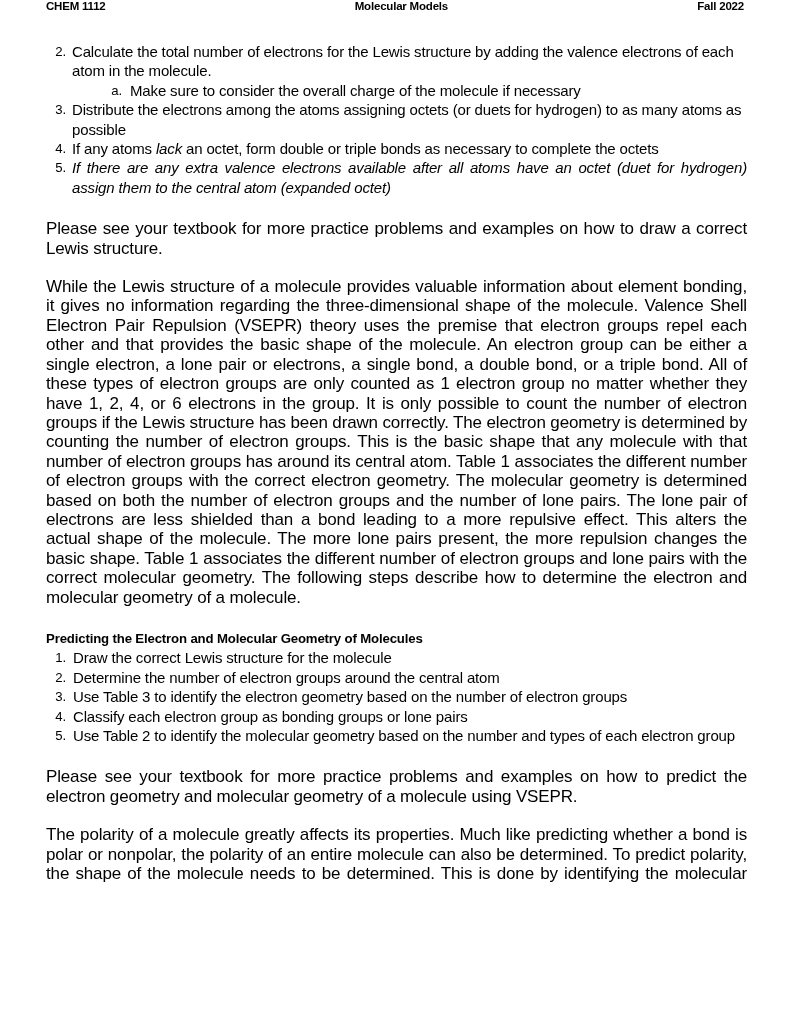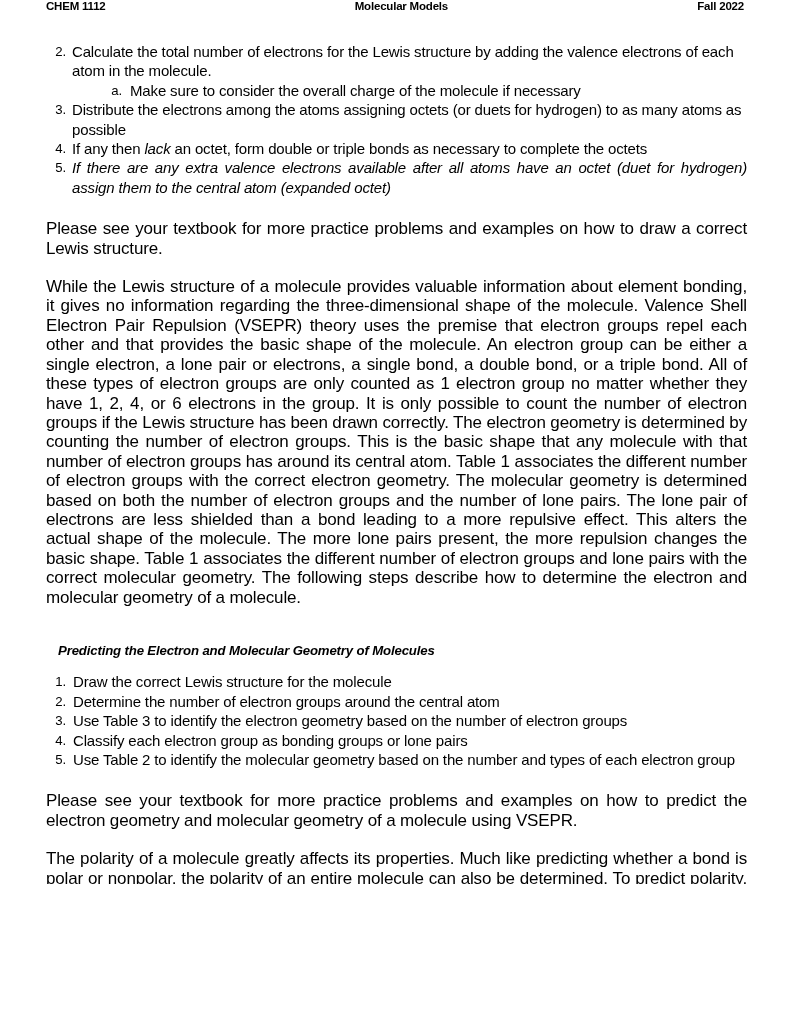--- a/index.html
+++ b/index.html
@@ -101,23 +101,22 @@
   }
   .gap-md { height: 19px; }
   .gap-lg { height: 22px; }
 
   
   h2.section-heading {
     font-size: 13.2px;
     line-height: 19.4px;
     font-weight: bold;
     letter-spacing: -0.15px;
-    margin: 12px;
-    padding: 0;
-    font-style: italic;
+    margin: 0;
+    padding: 0;
   }
 
   
   .page-number {
     position: absolute;
     right: 44px;
     top: 944px;
     font-family: "Liberation Serif", serif;
     font-size: 13px;
     color: #000000;
@@ -158,21 +157,21 @@
       <li>
         <div class="li-row">
           <span class="li-marker">3.</span>
           <span class="li-text">Distribute the electrons among the atoms assigning octets (or duets for hydrogen) to as many atoms as possible</span>
         </div>
       </li>
 
       <li>
         <div class="li-row">
           <span class="li-marker">4.</span>
-          <span class="li-text"><span>If any then </span><em>lack</em><span> an octet, form double or triple bonds as necessary to complete the octets</span></span>
+          <span class="li-text"><span>If any atoms </span><em>lack</em><span> an octet, form double or triple bonds as necessary to complete the octets</span></span>
         </div>
       </li>
 
       <li>
         <div class="li-row">
           <span class="li-marker">5.</span>
           <span class="li-text justify">If there are any extra valence electrons available after all atoms have an octet (duet for hydrogen) assign them to the central atom (expanded octet)</span>
         </div>
       </li>
 

